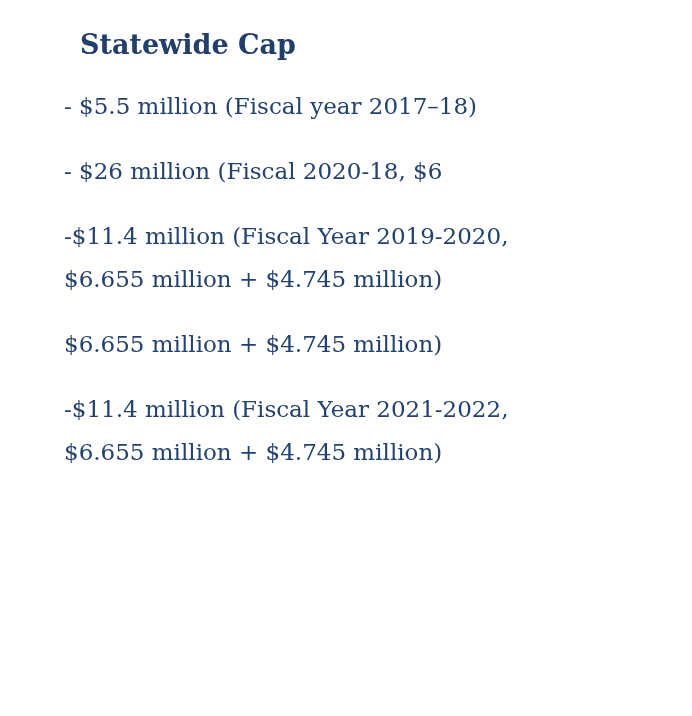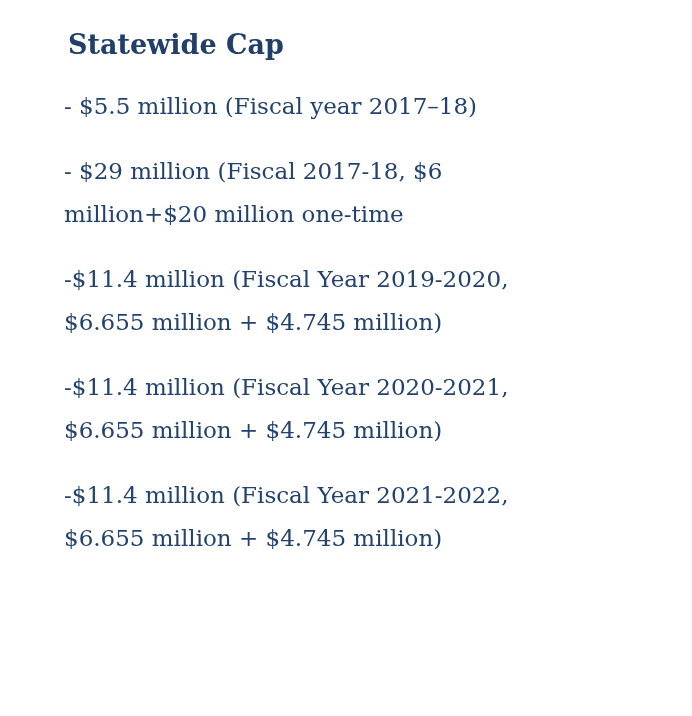--- a/index.html
+++ b/index.html
@@ -16,21 +16,21 @@
     box-sizing: border-box;
     width: 692px;
     padding: 23px 58px 0 64px;
     color: #24426e;
     font-family: "DejaVu Serif", "Liberation Serif", serif;
   }
   .article-heading {
     font-size: 27px;
     line-height: 43px;
     font-weight: 700;
-    margin: 0 0 19px 4px;
+    margin: 0 0 19px 16px;
     color: #223f6a;
   }
   .cap-item {
     font-size: 23px;
     line-height: 43px;
     font-weight: 400;
     margin: 0 0 22px 0;
   }
   .cap-line {
     display: block;
@@ -40,29 +40,27 @@
 </head>
 <body>
 
 <main class="article-body">
   <h2 class="article-heading">Statewide Cap</h2>
   <div id="cap-list">
       <p class="cap-item">
         <span class="cap-line">- $5.5 million (Fiscal year 2017–18)</span>
       </p>
       <p class="cap-item">
-        <span class="cap-line">- $29 million (Fiscal 2017-18, $6</span>
-        <span class="cap-line">million+$20 million one-time</span>
+        <span class="cap-line">- $26 million (Fiscal 2020-18, $6</span>
       </p>
       <p class="cap-item">
         <span class="cap-line">-$11.4 million (Fiscal Year 2019-2020,</span>
         <span class="cap-line">$6.655 million + $4.745 million)</span>
       </p>
       <p class="cap-item">
-        <span class="cap-line">-$11.4 million (Fiscal Year 2020-2021,</span>
         <span class="cap-line">$6.655 million + $4.745 million)</span>
       </p>
       <p class="cap-item">
         <span class="cap-line">-$11.4 million (Fiscal Year 2021-2022,</span>
         <span class="cap-line">$6.655 million + $4.745 million)</span>
       </p>
     </div>
 </main>
 
 </body></html>

